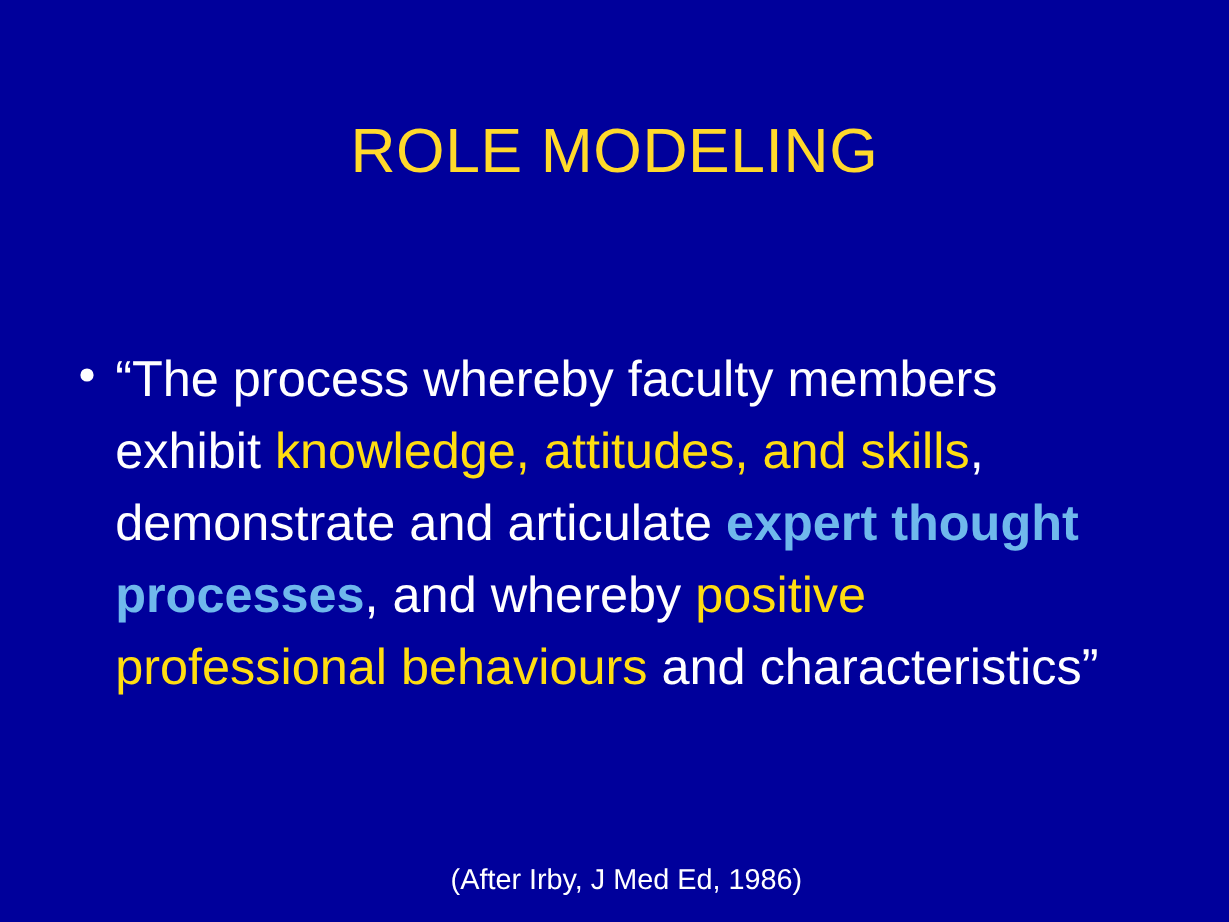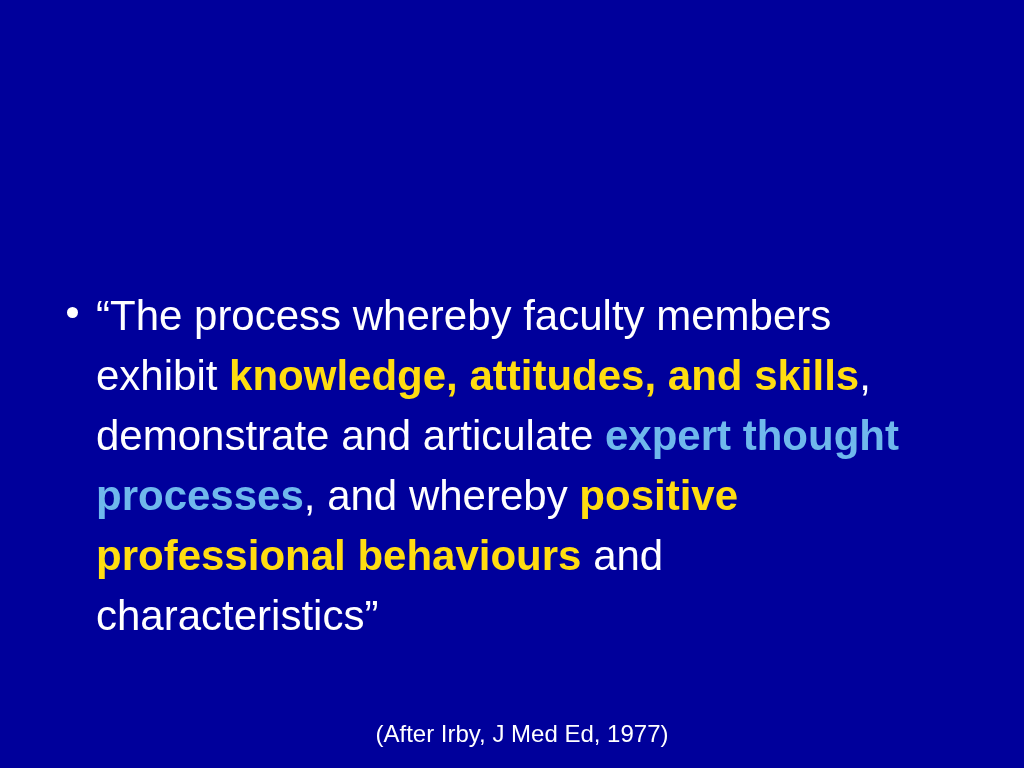--- a/index.html
+++ b/index.html
@@ -63,21 +63,21 @@
   .bullet-text {
     color: #FFFFFF;
     font-size: 42px;
     font-weight: 400;
     line-height: 60px;
     width: 830px;
   }
 
   .hl-yellow {
     color: #FFDD11;
-    font-weight: 700;
+    font-weight: 400;
   }
 
   .hl-blue {
     color: #6FB8EC;
     font-weight: 700;
   }
 
   
   #citation {
     position: absolute;
@@ -92,23 +92,24 @@
     padding-left: 20px;
     box-sizing: border-box;
     white-space: nowrap;
   }
 </style>
 </head>
 <body>
 
 <div id="slide">
 
+  <div id="slide-title">ROLE MODELING</div>
 
   <div id="body-block">
     <div class="bullet-row">
       <span class="bullet-marker"></span>
       <div class="bullet-text"><span>“The process whereby faculty members exhibit </span><span class="hl-yellow">knowledge, attitudes, and skills</span><span>, demonstrate and articulate </span><span class="hl-blue">expert thought processes</span><span>, and whereby </span><span class="hl-yellow">positive professional behaviours</span><span> and characteristics”</span></div>
     </div>
   </div>
 
-  <div id="citation">(After Irby, J Med Ed, 1977)</div>
+  <div id="citation">(After Irby, J Med Ed, 1986)</div>
 
 </div>
 
 </body></html>

